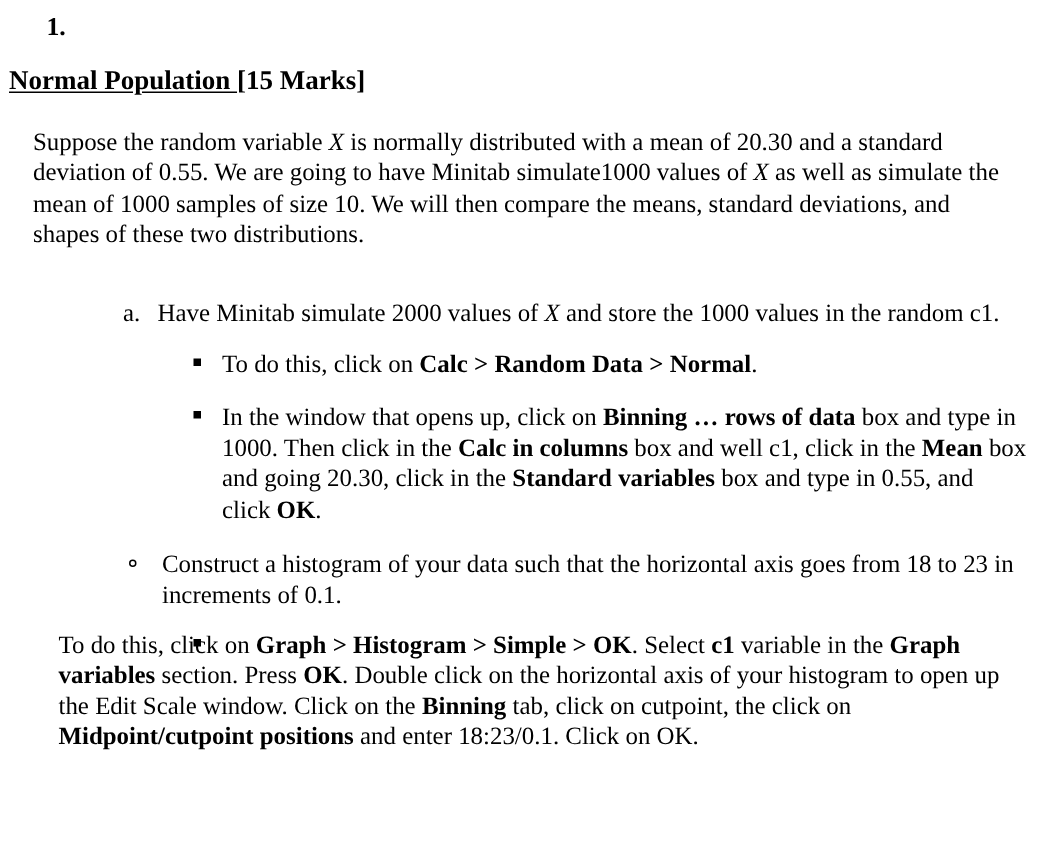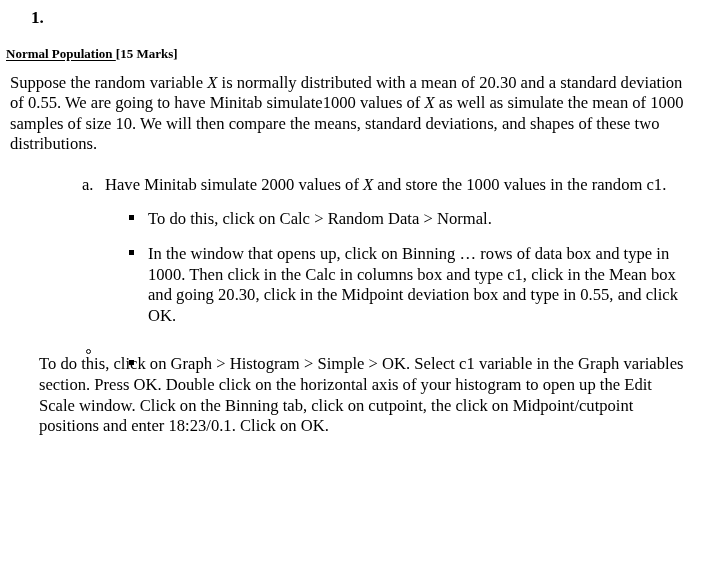--- a/index.html
+++ b/index.html
@@ -39,31 +39,31 @@
     top: 7px;
     font-weight: bold;
     font-size: 17.2px;
   }
 
   
   .section-heading {
     margin: 0;
     padding: 14px 0 0 6px;
     font-weight: bold;
-    font-size: 13px;
+    font-size: 18px;
     line-height: 21px;
   }
   .section-heading .u {
     text-decoration: underline;
     text-underline-offset: 2px;
   }
 
   
   .body-para {
-    margin: 4px;
+    margin: 16px;
     padding: 5px 14px 0 6px;
     font-size: 16.6px;
     line-height: 20.6px;
     text-align: left;
   }
   .body-para .ital { font-style: italic; }
 
   
   .alpha-item {
     position: relative;
@@ -111,21 +111,21 @@
     position: absolute;
     left: 86px;
     top: 23px;
     width: 5px;
     height: 5px;
     border: 1px solid #000000;
     border-radius: 50%;
     box-sizing: border-box;
   }
 
-  b, .bold { font-weight: normal; }
+  b, .bold { font-weight: bold; }
 </style>
 </head>
 <body>
 
 <div class="page">
 
   <div class="num-heading">
     <span class="marker">1.</span>
     <br>
   </div>
@@ -143,25 +143,26 @@
     <span>Have Minitab simulate 2000 values of </span><span class="ital">X</span><span> and store the 1000 values in the random c1.</span>
   </div>
 
   <div class="sq-item">
     <span class="marker"></span>
     <span>To do this, click on </span><b>Calc &gt; Random Data &gt; Normal</b><span>.</span>
   </div>
 
   <div class="sq-item">
     <span class="marker"></span>
-    <span>In the window that opens up, click on </span><b>Binning … rows of data</b><span> box and type in 1000.  Then click in the </span><b>Calc in columns</b><span> box and type c1, click in the </span><b>Mean</b><span> box and going 20.30, click in the </span><b>Midpoint deviation</b><span> box and type in 0.55, and click </span><b>OK</b><span>.</span>
+    <span>In the window that opens up, click on </span><b>Binning … rows of data</b><span> box and type in 1000.  Then click in the </span><b>Calc in columns</b><span> box and well c1, click in the </span><b>Mean</b><span> box and going 20.30, click in the </span><b>Standard variables</b><span> box and type in 0.55, and click </span><b>OK</b><span>.</span>
   </div>
 
   <div class="circ-item">
     <span class="marker"></span>
+    <span>Construct a histogram of your data such that the horizontal axis goes from 18 to 23 in increments of 0.1.</span>
   </div>
 
   <div class="sq-item tight">
     <span class="marker"></span>
     <span>To do this, click on </span><b>Graph &gt; Histogram &gt; Simple &gt; OK</b><span>.  Select </span><b>c1</b><span> variable in the </span><b>Graph variables</b><span> section. Press </span><b>OK</b><span>. Double click on the horizontal axis of your histogram to open up the Edit Scale window. Click on the </span><b>Binning</b><span> tab, click on cutpoint, the click on </span><b>Midpoint/cutpoint positions</b><span> and enter 18:23/0.1.  Click on OK.</span>
   </div>
 
 </div>
 
 </body></html>

